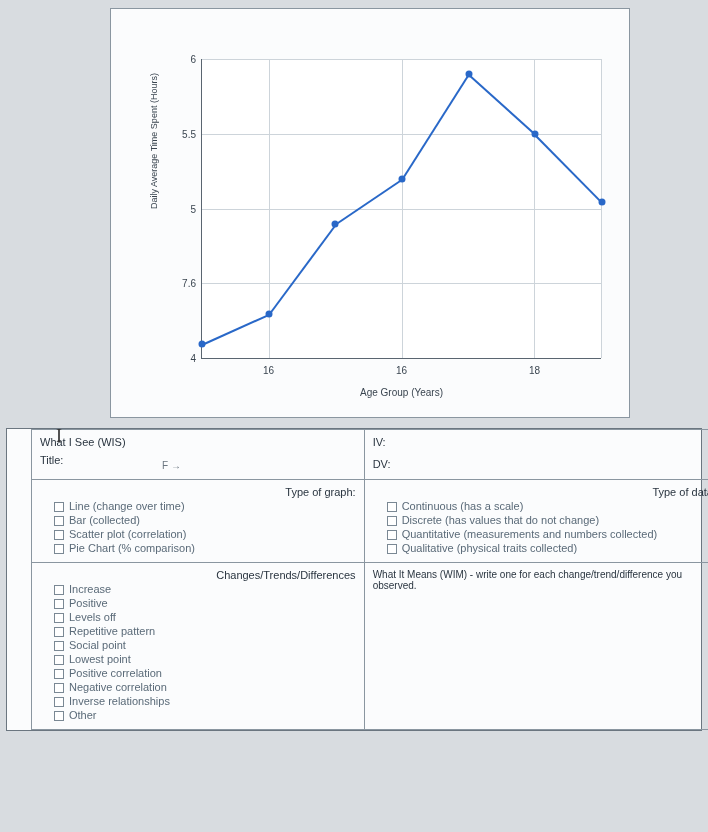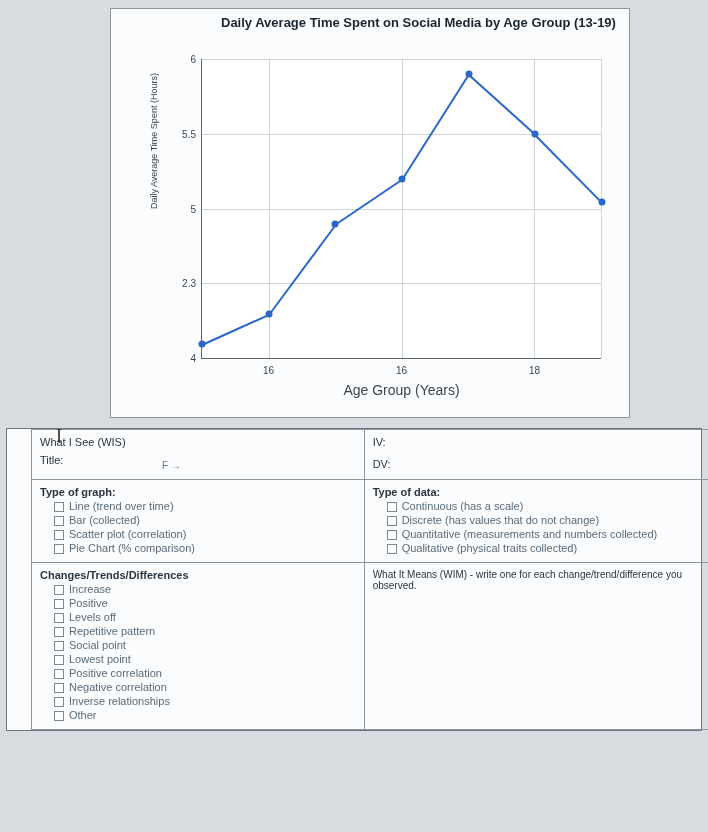--- a/index.html
+++ b/index.html
@@ -48,63 +48,62 @@
     position: absolute; bottom: -18px; transform: translateX(-50%);
     font-size: 10px; color: #3a4550;
   }
   .ylabel {
     position: absolute; left: 38px; top: 200px;
     transform: rotate(-90deg); transform-origin: left top;
     font-size: 9px; color: #3a4550; white-space: nowrap;
   }
   .xlabel {
     position: absolute; bottom: -40px; left: 50%;
-    transform: translateX(-50%); font-size: 14px; color: #3a4550;
+    transform: translateX(-50%); font-size: 10px; color: #3a4550;
   }
   .line-seg { position: absolute; height: 2px; background: #2968c8; transform-origin: left center; }
   .dot { position:absolute; width:7px; height:7px; background:#2968c8; border-radius:50%; transform: translate(-50%,-50%); }
   .cursor { position: absolute; left: 56px; top: 426px; font-size: 18px; font-family: serif; color:#333; }
   .table-wrap {
     margin: 0 6px 0 6px;
     border: 1px solid #6b7680;
     background: #fbfcfd;
   }
   table { width: 100%; border-collapse: collapse; margin-left: 24px; }
   td {
     border: 1px solid #8a96a0;
     padding: 6px 8px;
     vertical-align: top;
     font-size: 11px;
     color: #2a3540;
   }
   .hdr-row td { height: 50px; }
-  .section-label { font-weight: bold; color:#2a3540; }
+  .section-label { font-weight: normal; color:#2a3540;text-align:right; }
   .check-item { display: flex; align-items: flex-start; gap: 5px; margin: 2px 0 2px 14px; color:#5a6a78; font-size:11px; }
   .chk {
     width: 10px; height: 10px; border: 1px solid #7a8894; flex-shrink: 0; margin-top: 2px;
     background: #fff;
   }
   .toolbar-hint { position:absolute; left:162px; top:460px; font-size:10px; color:#6b7680; }
 </style>
 </head>
 <body>
 
 <div class="chart-container">
-  <div class="chart-title">Daily Average Time Spent on Social Media by Age Group (13-19)</div>
   <div class="ylabel">Daily Average Time Spent (Hours)</div>
   <div class="plot-area">
 
     <div class="hgrid" style="top:0%"></div>
     <div class="ytick" style="top:0%">6</div>
     <div class="hgrid" style="top:25%"></div>
     <div class="ytick" style="top:25%">5.5</div>
     <div class="hgrid" style="top:50%"></div>
     <div class="ytick" style="top:50%">5</div>
     <div class="hgrid" style="top:75%"></div>
-    <div class="ytick" style="top:75%">2.3</div>
+    <div class="ytick" style="top:75%">7.6</div>
     <div class="ytick" style="top:100%">4</div>
 
     <div class="vgrid" style="left:16.67%"></div>
     <div class="xtick" style="left:16.67%">16</div>
     <div class="vgrid" style="left:50%"></div>
     <div class="xtick" style="left:50%">16</div>
     <div class="vgrid" style="left:83.33%"></div>
     <div class="xtick" style="left:83.33%">18</div>
     <div class="vgrid" style="left:100%"></div>
 
@@ -148,21 +147,21 @@
       <div>IV:</div>
       <div style="height:10px"></div>
       <div>DV:</div>
     </td>
   </tr>
   <tr>
     <td>
       <div class="section-label">Type of graph:</div>
       <div class="check-item">
               <span class="chk"></span>
-              <span>Line (trend over time)</span>
+              <span>Line (change over time)</span>
             </div>
       <div class="check-item">
               <span class="chk"></span>
               <span>Bar (collected)</span>
             </div>
       <div class="check-item">
               <span class="chk"></span>
               <span>Scatter plot (correlation)</span>
             </div>
       <div class="check-item">

